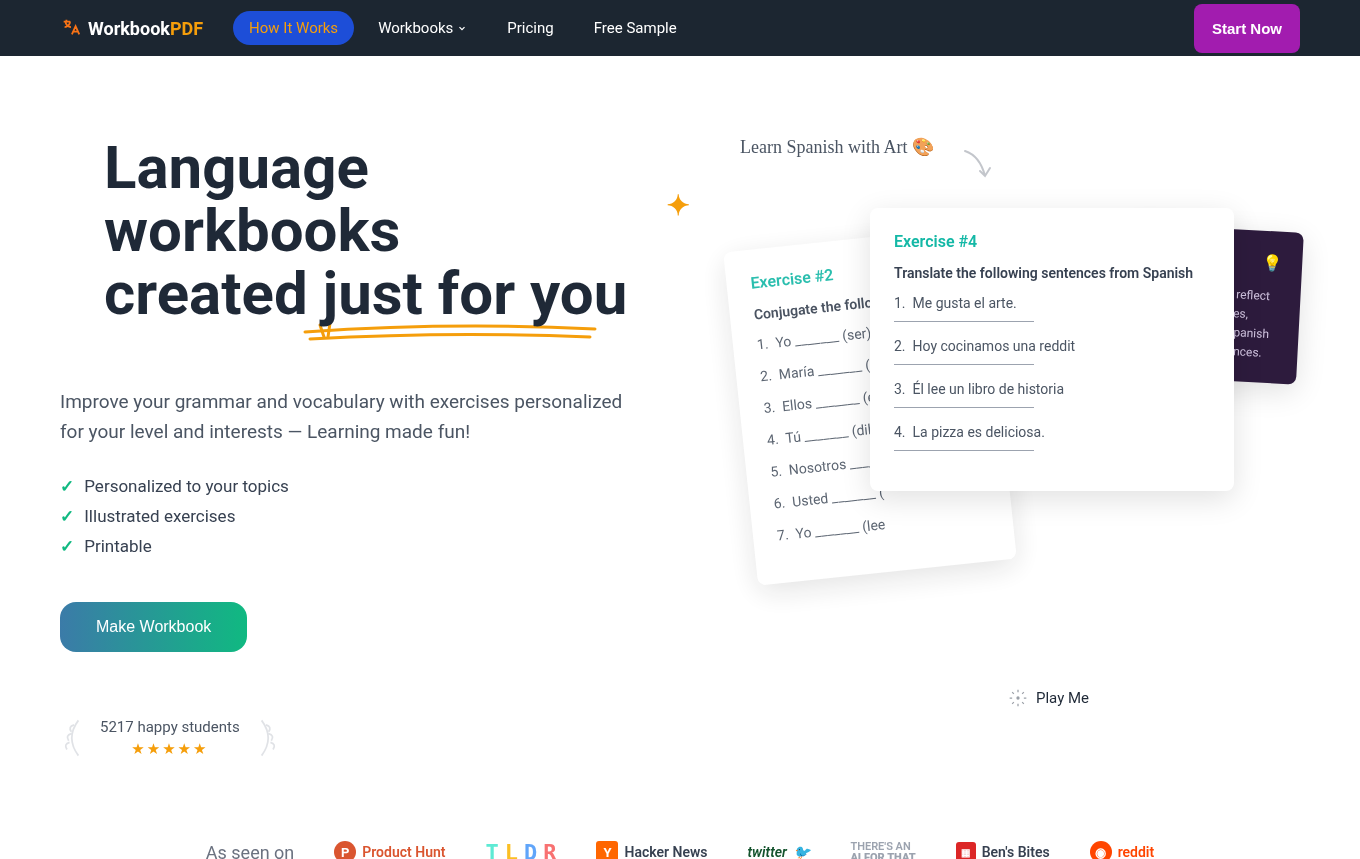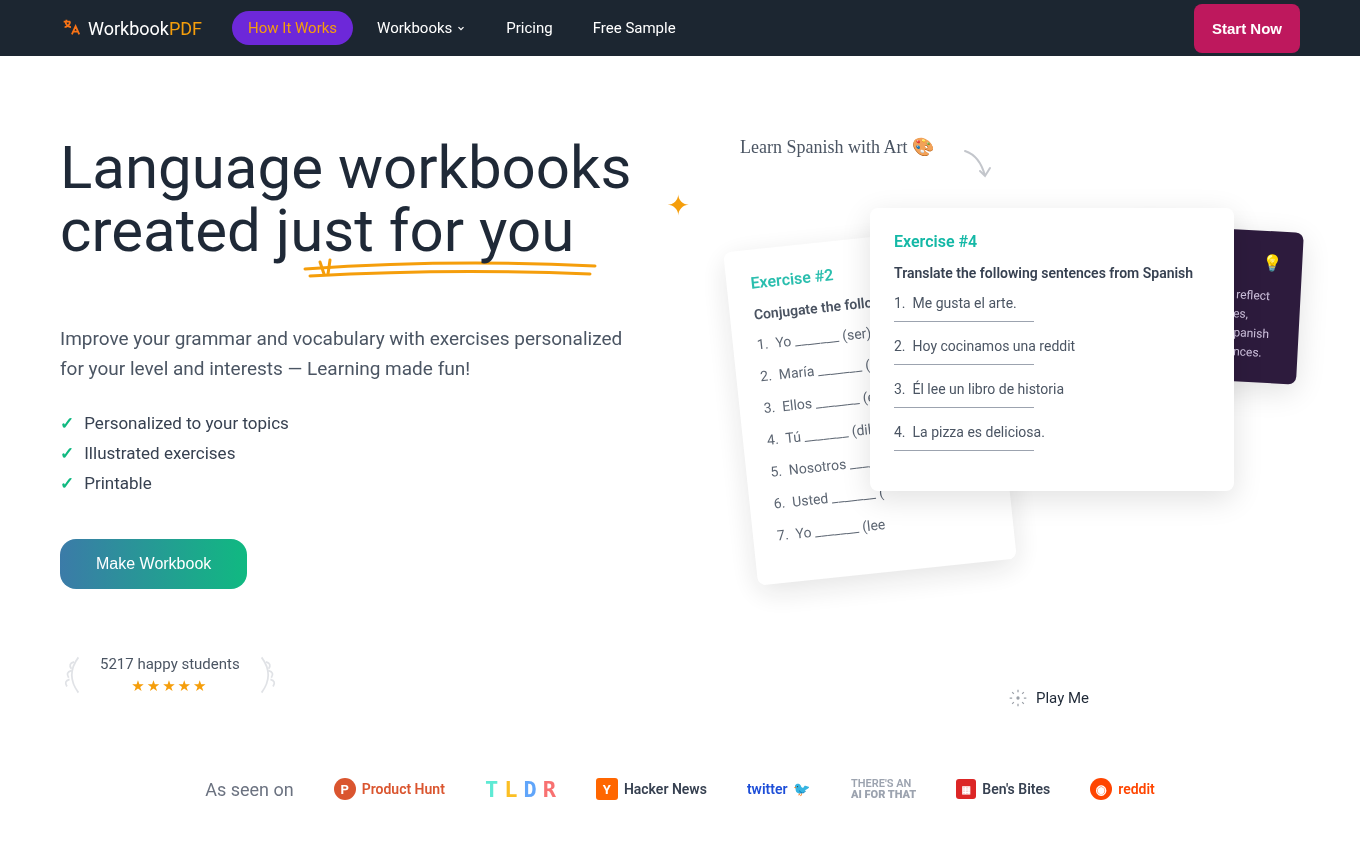--- a/index.html
+++ b/index.html
@@ -2,31 +2,31 @@
 <html><head>
 <meta charset="utf-8">
 <style>
 * { margin: 0; padding: 0; box-sizing: border-box; }
 body { font-family: -apple-system, BlinkMacSystemFont, "Segoe UI", Roboto, sans-serif; color: #1f2937; background: #fff; }
 
 
 .header { background: #1c2631; height: 56px; display: flex; align-items: center; padding: 0 60px; }
 .logo { display: flex; align-items: center; gap: 6px; margin-right: 30px; }
 .logo-icon { width: 22px; height: 22px; }
-.logo-text { font-weight: 400; font-size: 18px; color: #fff; }
+.logo-text { font-weight: 700; font-size: 18px; color: #fff; }
 .logo-text .orange { color: #f59e0b; }
 .nav { display: flex; align-items: center; gap: 8px; }
 .nav-item { color: #fff; font-size: 15px; padding: 8px 16px; border-radius: 20px; cursor: pointer; display: flex; align-items: center; gap: 4px; }
-.nav-item.active { background: #6d28d9; color: #f59e0b; }
-.start-now { margin-left: auto; background: #be185d; color: #fff; font-weight: 600; font-size: 15px; padding: 16px 18px; border-radius: 8px; border: none; cursor: pointer; }
+.nav-item.active { background: #1d4ed8; color: #f59e0b; }
+.start-now { margin-left: auto; background: #a21caf; color: #fff; font-weight: 600; font-size: 15px; padding: 16px 18px; border-radius: 8px; border: none; cursor: pointer; }
 
 
 .hero { display: flex; padding: 80px 60px 40px; gap: 40px; }
 .hero-left { flex: 0 0 50%; max-width: 620px; }
-.hero-title { font-size: 60px; font-weight: 400; line-height: 1.05; color: #1f2937; position: relative; }
+.hero-title { font-size: 60px; font-weight: 700; line-height: 1.05; color: #1f2937; position: relative; margin-left: 44px; }
 .sparkle { position: absolute; right: -10px; top: 55px; color: #f59e0b; font-size: 28px; }
 .underline-svg { display: block; margin-top: -8px; margin-left: 240px; }
 .hero-sub { font-size: 19px; color: #4b5563; margin-top: 40px; line-height: 1.6; max-width: 570px; }
 .features { list-style: none; margin-top: 28px; }
 .features li { display: flex; align-items: center; gap: 10px; font-size: 17px; color: #374151; margin-bottom: 10px; }
 .check { color: #10b981; font-weight: bold; }
 .make-btn { margin-top: 36px; background: linear-gradient(90deg, #3b7ba8, #10b981); color: #fff; border: none; padding: 16px 36px; font-size: 16px; font-weight: 500; border-radius: 16px; cursor: pointer; }
 .students { margin-top: 64px; display: flex; align-items: center; gap: 12px; }
 .laurel { width: 28px; height: 44px; opacity: 0.3; }
 .students-text { text-align: center; }
@@ -51,21 +51,21 @@
 .cursor-icon { width: 20px; height: 20px; opacity: 0.5; }
 
 
 .asseen { display: flex; align-items: center; justify-content: center; gap: 40px; padding: 40px 60px; flex-wrap: wrap; }
 .asseen-label { font-size: 18px; color: #6b7280; }
 .brand { display: flex; align-items: center; gap: 6px; font-size: 14px; font-weight: 600; }
 .brand.ph { color: #da552f; }
 .brand.tldr { font-family: monospace; font-size: 22px; font-weight: 700; }
 .tldr .t1{color:#5eead4}.tldr .t2{color:#fbbf24}.tldr .t3{color:#60a5fa}.tldr .t4{color:#f87171}
 .brand.hn { color: #374151; }
-.brand.tw { color: #1d4ed8; }
+.brand.tw { color: #14532d; font-style: italic; }
 .brand.ai { color: #9ca3af; font-size: 11px; line-height: 1; text-align: left; }
 .brand.bb { color: #374151; }
 .brand.rd { color: #ff4500; }
 .badge { width: 22px; height: 22px; border-radius: 50%; display: inline-flex; align-items: center; justify-content: center; color: #fff; font-weight: bold; font-size: 13px; }
 .badge.ph-b { background: #da552f; }
 .badge.hn-b { background: #ff6600; border-radius: 3px; }
 .badge.bb-b { background: #dc2626; border-radius: 3px; width: 20px; height: 20px; font-size: 10px; }
 .badge.rd-b { background: #ff4500; }
 .chev { width: 10px; height: 10px; }
 </style>

